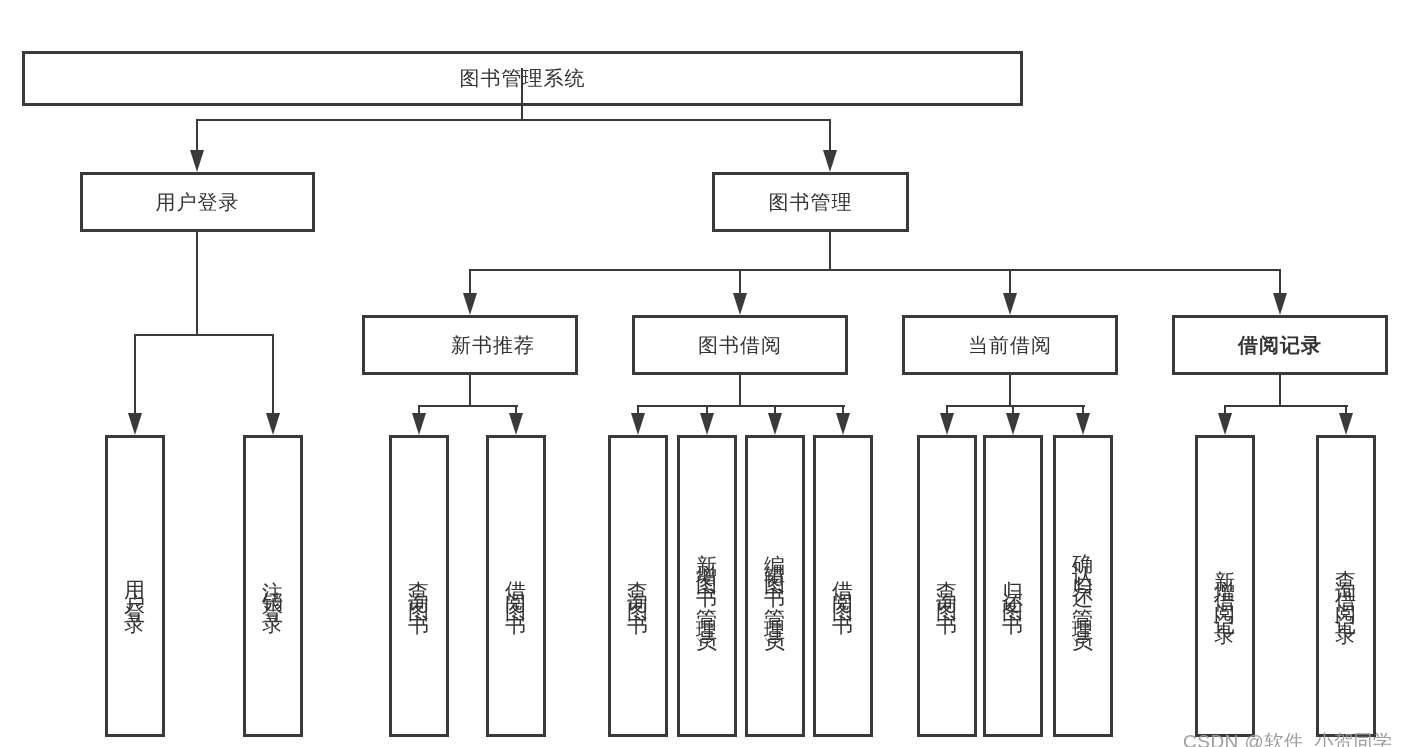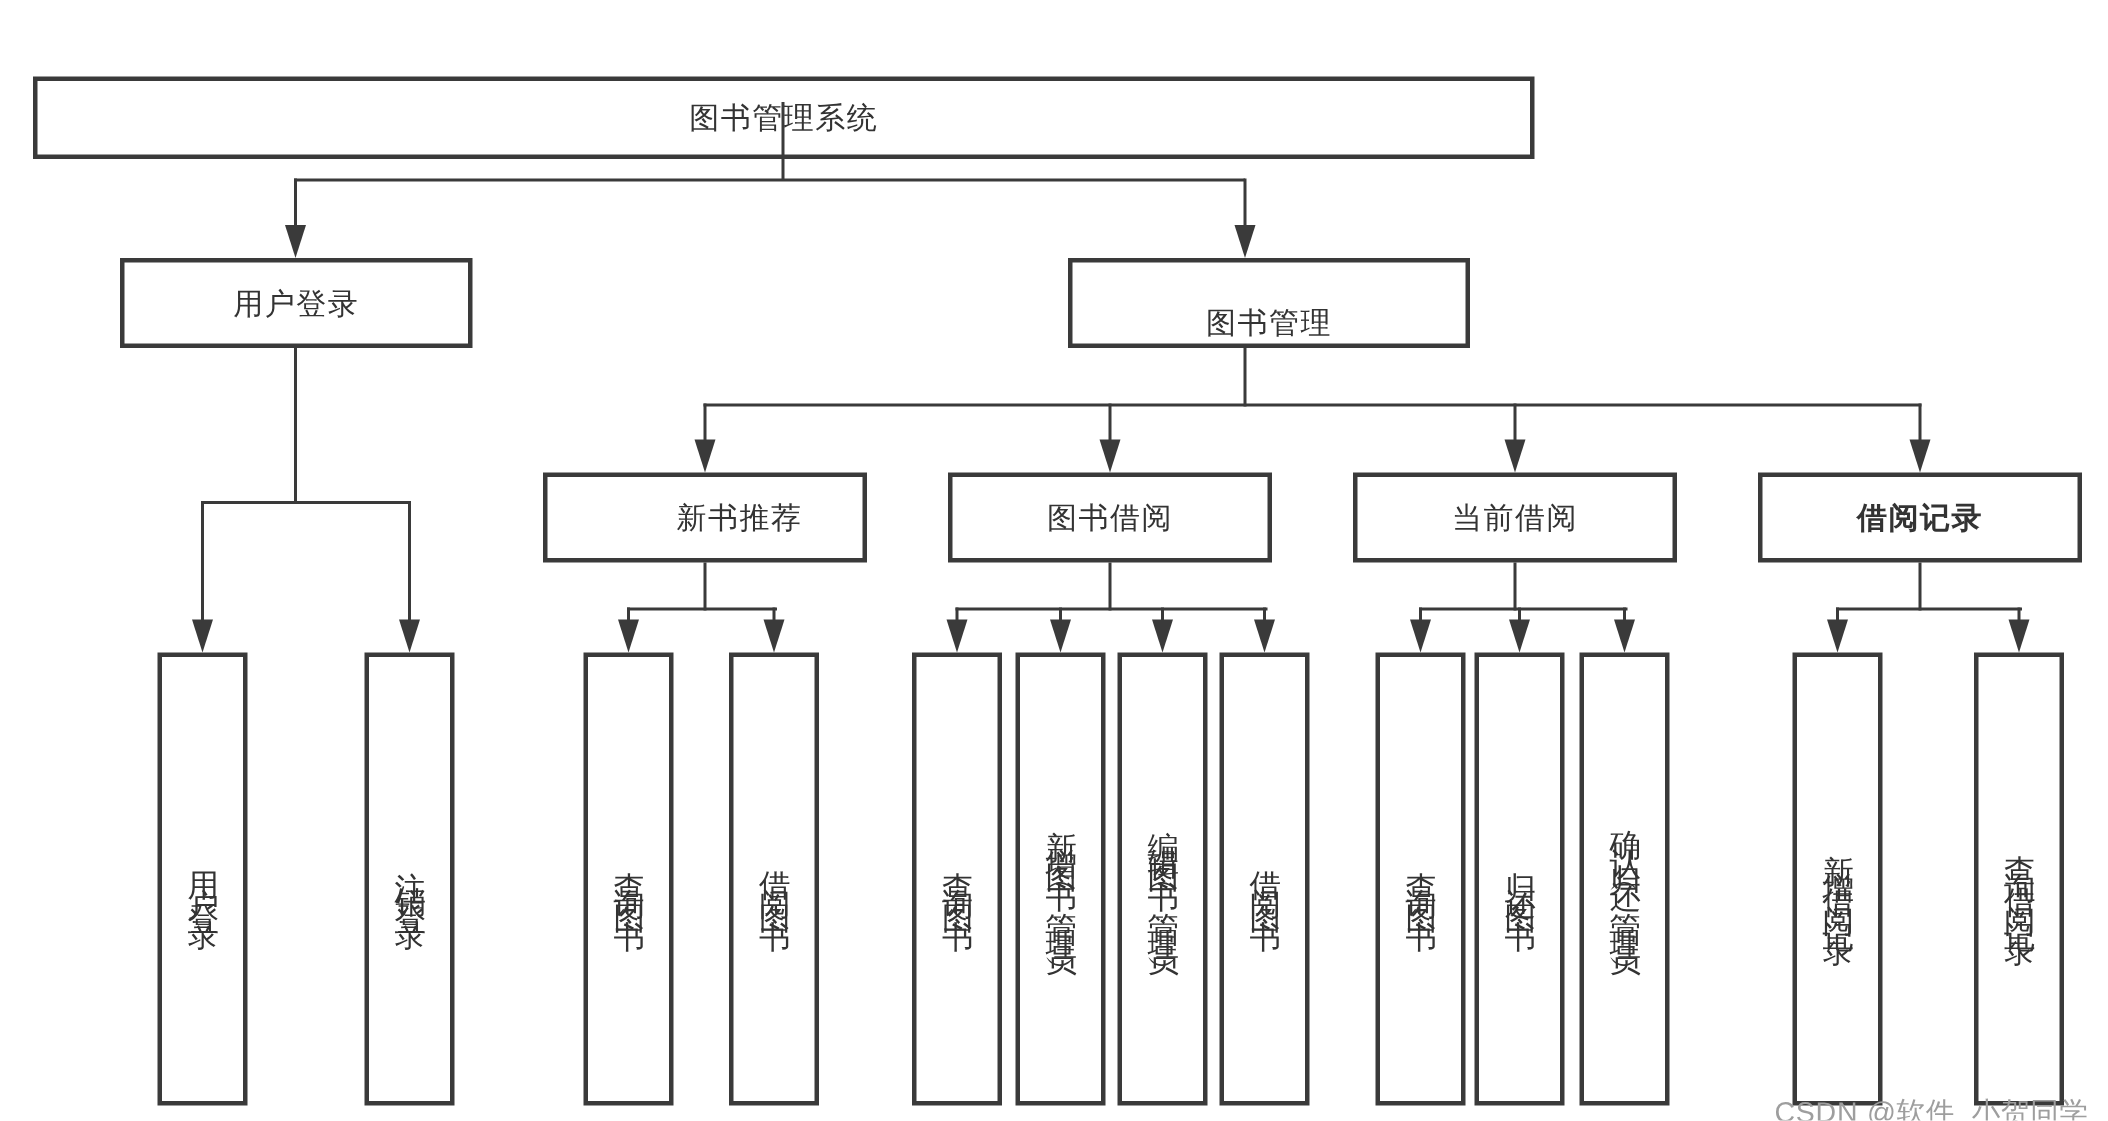--- a/index.html
+++ b/index.html
@@ -45,21 +45,21 @@
 <div class="canvas">
 
   <div class="box" style="left:22px;top:13px;width:1001px;height:55px;margin-top:38px;">
     <span>图书管理系统</span>
   </div>
 
   <div class="box" style="left:80px;top:172px;width:235px;height:60px;">
     <span>用户登录</span>
   </div>
 
-  <div class="box" style="left:712px;top:172px;width:268px;height:60px;align-items:flex-end;">
+  <div class="box" style="left:712px;top:172px;width:197px;height:60px;">
     <span>图书管理</span>
   </div>
 
   <div class="box" style="left:362px;top:315px;width:216px;height:60px;padding-left:46px;">
     <span>新书推荐</span>
   </div>
 
   <div class="box" style="left:902px;top:315px;width:216px;height:60px;">
     <span>当前借阅</span>
   </div>

